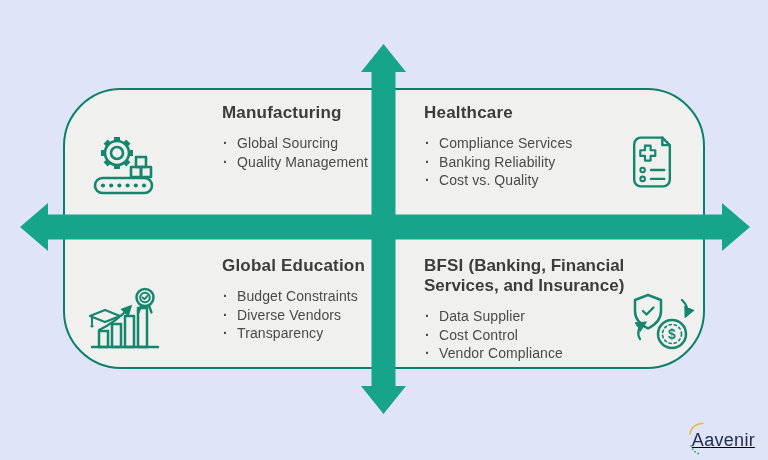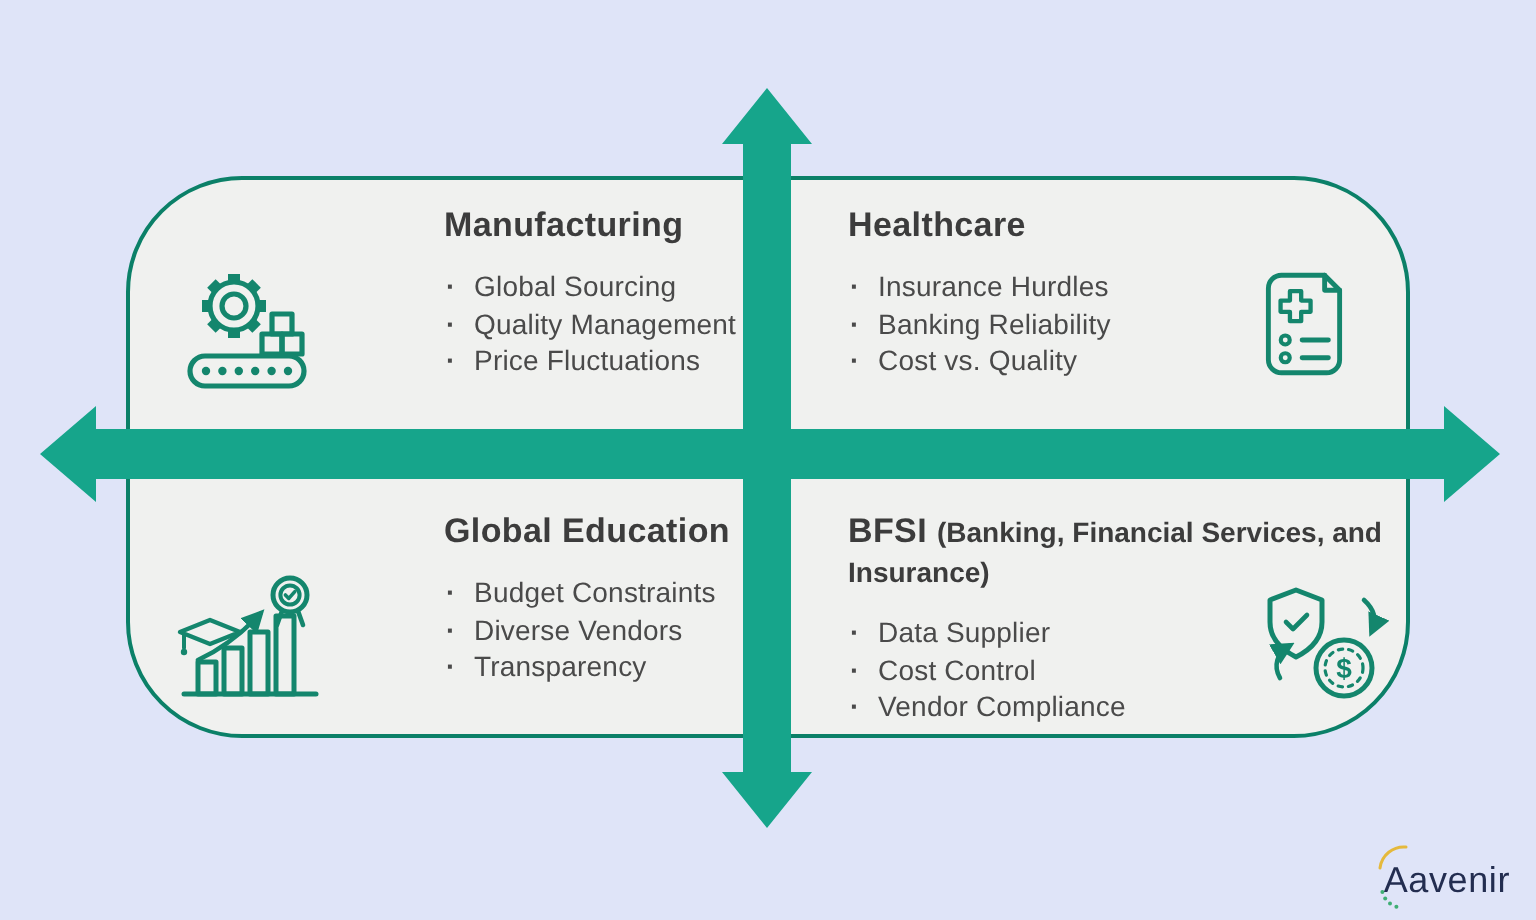--- a/index.html
+++ b/index.html
@@ -19,37 +19,37 @@
 
   
   .axes{position:absolute;left:0;top:0;width:768px;height:460px;pointer-events:none;}
 
   
   .quad-text{position:absolute;width:270px;}
   .quad-title{
     font-size:17px;font-weight:bold;color:#3c3c3c;letter-spacing:.2px;
     margin:0 0 11px 0;line-height:20px;
   }
-  .quad-title .suffix{font-size:14px;font-weight:bold;color:#3c3c3c;letter-spacing:0;}
+  .quad-title .suffix{font-size:17px;font-weight:bold;color:#3c3c3c;letter-spacing:0;}
   .quad-list{list-style:none;margin:0;padding:0;}
   .quad-list li{
     position:relative;padding-left:15px;
     font-size:14px;color:#4a4a4a;line-height:18.5px;letter-spacing:.1px;
   }
   .quad-list li::before{
     content:"·";position:absolute;left:1px;top:0;
     font-weight:bold;color:#4a4a4a;
   }
 
   .quad-icon{position:absolute;}
 
   
   .logo{
     position:absolute;right:13px;bottom:9px;height:30px;
-    display:flex;align-items:flex-end;
+    display:flex;align-items:flex-end;text-decoration:underline;
   }
   .logo-wrap{position:relative;}
   .logo-text{
     font-size:18px;font-weight:normal;color:#232d50;letter-spacing:.3px;
     line-height:22px;
   }
   .logo-deco{position:absolute;left:-4px;top:-8px;width:26px;height:34px;}
 </style>
 </head>
 <body>
@@ -87,37 +87,36 @@
         <circle cx="40.6" cy="59.5" r="2.1"></circle>
       <circle cx="48.8" cy="59.5" r="2.1"></circle>
         <circle cx="57" cy="59.5" r="2.1"></circle>
     </g>
   </svg>
   <div class="quad-text" style="left:222px;top:103px;">
     <h2 class="quad-title">Manufacturing</h2>
     <ul class="quad-list">
       <li>Global Sourcing</li>
       <li>Quality Management</li>
-      <li>Price Fluctuations</li>
     </ul>
   </div>
 
   <svg class="quad-icon" style="left:622px;top:128px;" width="60" height="68" viewBox="0 0 64 72" fill="none" stroke="#14866d" stroke-width="2.6" stroke-linecap="round" stroke-linejoin="round">
     <path d="M43 10 H20 a7 7 0 0 0 -7 7 v38 a7 7 0 0 0 7 7 h24 a7 7 0 0 0 7 -7 V18 Z"></path>
     <path d="M43 10 V18 H51"></path>
     <path d="M24.5 18.5 h6 v5 h5 v6 h-5 v5 h-6 v-5 h-5 v-6 h5 Z" stroke-width="2.3"></path>
     <circle cx="22" cy="44.5" r="2.4" stroke-width="2.2"></circle>
     <line x1="31" y1="44.5" x2="45" y2="44.5"></line>
     <circle cx="22" cy="54" r="2.4" stroke-width="2.2"></circle>
     <line x1="31" y1="54" x2="45" y2="54"></line>
   </svg>
   <div class="quad-text" style="left:424px;top:103px;">
     <h2 class="quad-title">Healthcare</h2>
     <ul class="quad-list">
-      <li>Insurance Hurdles</li>
+      <li>Compliance Services</li>
       <li>Banking Reliability</li>
       <li>Cost vs. Quality</li>
     </ul>
   </div>
 
   <svg class="quad-icon" style="left:86px;top:286px;" width="78" height="66" viewBox="0 0 78 66" fill="none" stroke="#14866d" stroke-width="2.5" stroke-linecap="round" stroke-linejoin="round">
     <defs>
       <marker id="eduHead" orient="auto" markerWidth="5" markerHeight="5" refX="3.6" refY="2.5">
         <path d="M0 0 L5 2.5 L0 5 Z" fill="#14866d" stroke="none"></path>
       </marker>

